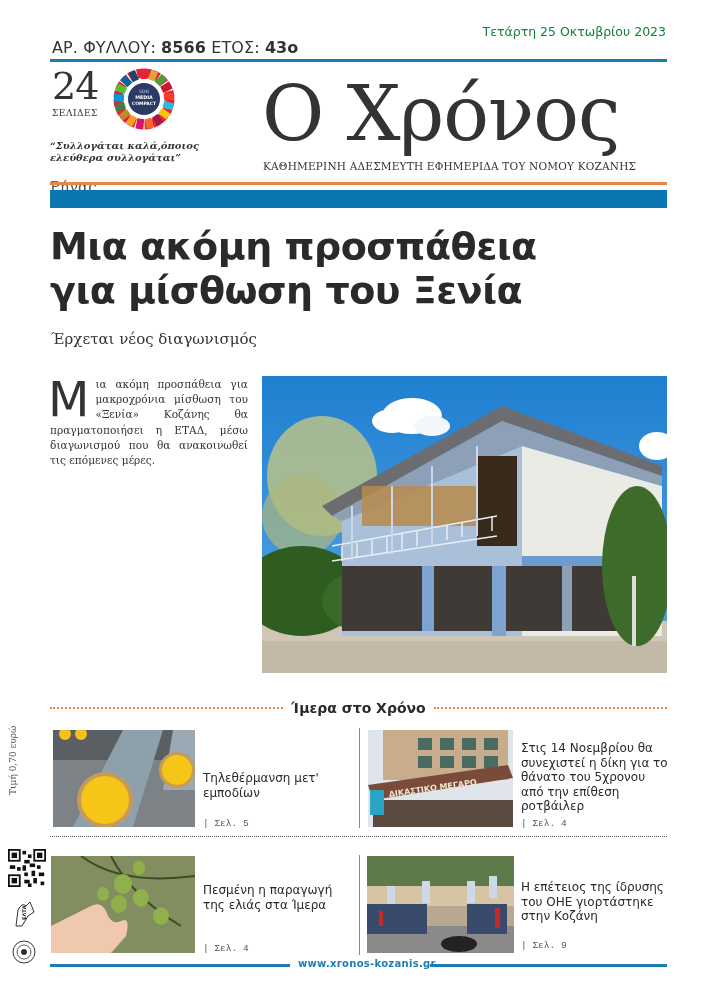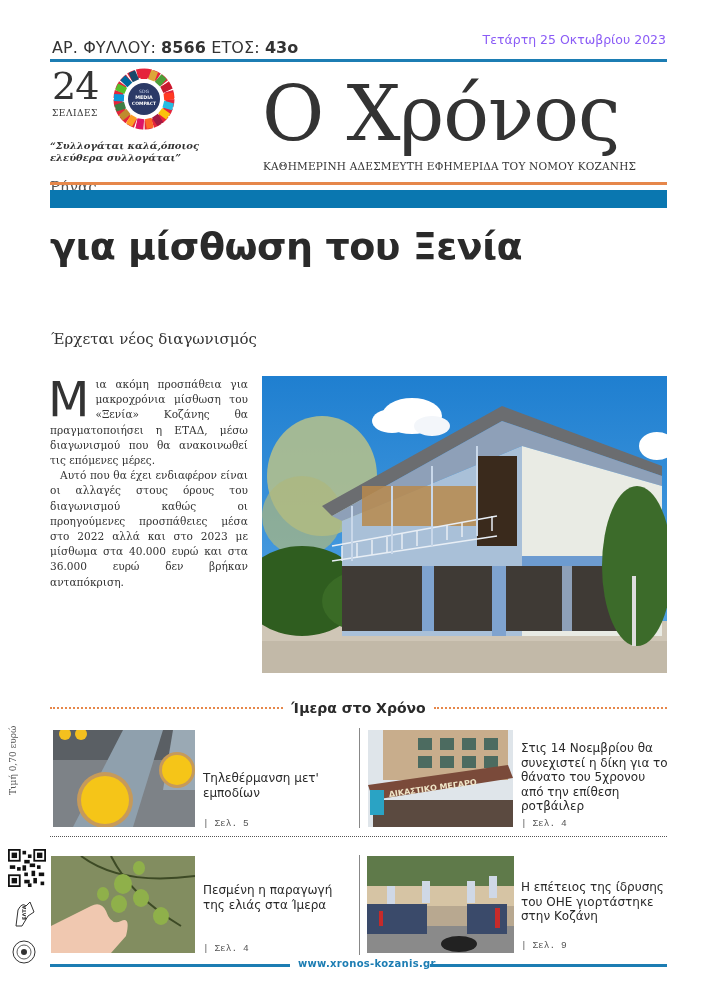--- a/index.html
+++ b/index.html
@@ -4,21 +4,21 @@
 <style>
   * { box-sizing: border-box; margin: 0; padding: 0; }
   html, body { width: 714px; height: 1000px; background: #ffffff; overflow: hidden; }
   body { position: relative; font-family: "DejaVu Sans", sans-serif; color: #2b2b2b; }
 
   .abs { position: absolute; }
 
   
   .issue-info { left: 52px; top: 38px; font-size: 16px; color: #333; letter-spacing: 0.1px; }
   .issue-info b { font-weight: bold; }
-  .date { right: 48px; top: 32px; font-size: 12.5px; color: #8b5cf6; }
+  .date { right: 48px; top: 24px; font-size: 12.5px; color: #15803d; }
   .top-rule { left: 50px; top: 59px; width: 617px; height: 3px; background: #1c7db3; }
 
   
   .pages-num { left: 52px; top: 66px; font-family: "DejaVu Serif", serif; font-size: 38px; line-height: 40px; color: #333; letter-spacing: -1px; }
   .pages-label { left: 52px; top: 108px; font-family: "DejaVu Serif", serif; font-size: 9px; color: #333; letter-spacing: 0.5px; }
   .sdg-wheel { left: 113px; top: 68px; width: 62px; height: 62px; }
   .quote { left: 50px; top: 140px; font-family: "DejaVu Serif", serif; font-style: italic; font-weight: bold; font-size: 10px; line-height: 12px; color: #333; }
   .quote-author { left: 50px; top: 178px; font-family: "DejaVu Serif", serif; font-size: 15px; color: #555; }
 
   
@@ -114,27 +114,27 @@
   <div>ελεύθερα συλλογάται”</div>
 </div>
 <div class="abs quote-author">Ρήγας</div>
 
 <div class="abs paper-title">Ο Χρόνος</div>
 <div class="abs paper-sub">ΚΑΘΗΜΕΡΙΝΗ ΑΔΕΣΜΕΥΤΗ ΕΦΗΜΕΡΙΔΑ ΤΟΥ ΝΟΜΟΥ ΚΟΖΑΝΗΣ</div>
 <div class="abs orange-rule"></div>
 <div class="abs blue-band"></div>
 
 <div class="abs headline">
+  <div>Μια ακόμη προσπάθεια</div>
   <div>για μίσθωση του Ξενία</div>
 </div>
 <div class="abs subhead">Έρχεται νέος διαγωνισμός</div>
 
 <div class="abs body-text">
   <p class="first"><span class="dropcap">Μ</span><span>ια ακόμη προσπάθεια για μακροχρόνια μίσθωση του «Ξενία» Κοζάνης θα πραγματοποιήσει η ΕΤΑΔ, μέσω διαγωνισμού που θα ανακοινωθεί τις επόμενες μέρες.</span></p>
-  <p>Αυτό που θα έχει ενδιαφέρον είναι οι αλλαγές στους όρους του διαγωνισμού καθώς οι προηγούμενες προσπάθειες μέσα στο 2022 αλλά και στο 2023 με μίσθωμα στα 40.000 ευρώ και στα 36.000 ευρώ δεν βρήκαν ανταπόκριση.</p>
 </div>
 
 <svg class="abs main-photo" viewBox="0 0 405 297" preserveAspectRatio="none">
   <defs>
     <linearGradient id="sky" x1="0" y1="0" x2="0" y2="1">
       <stop offset="0" stop-color="#1f7fd0"></stop>
       <stop offset="1" stop-color="#5aa8e6"></stop>
     </linearGradient>
   </defs>
   <rect width="405" height="297" fill="url(#sky)"></rect>

